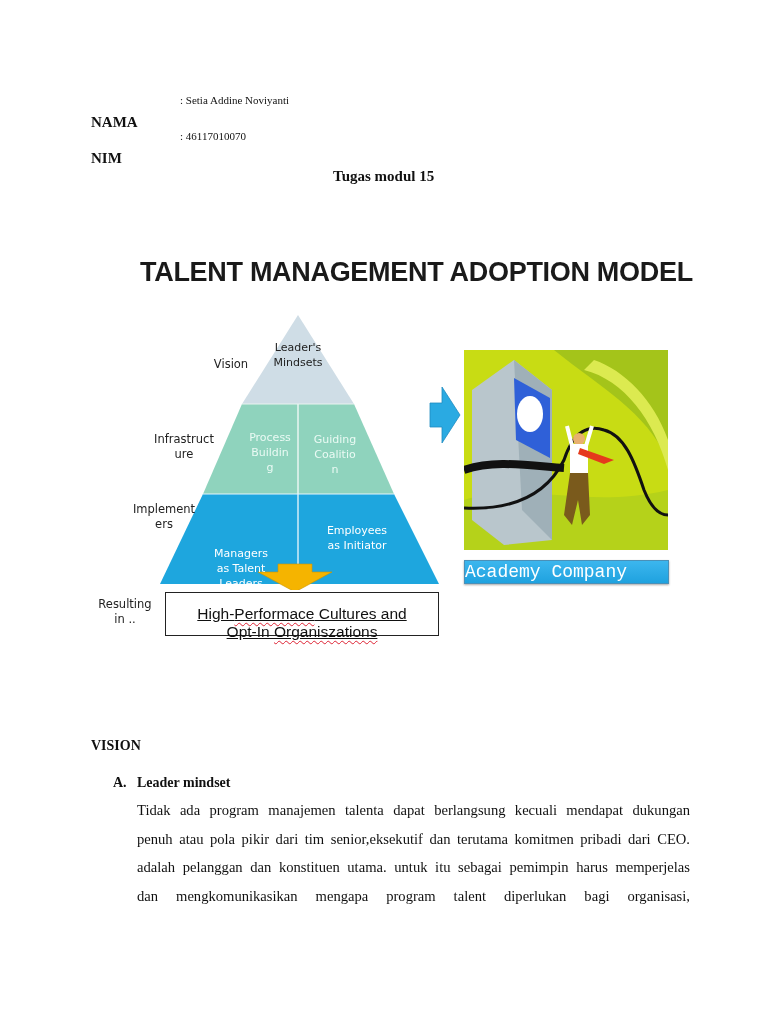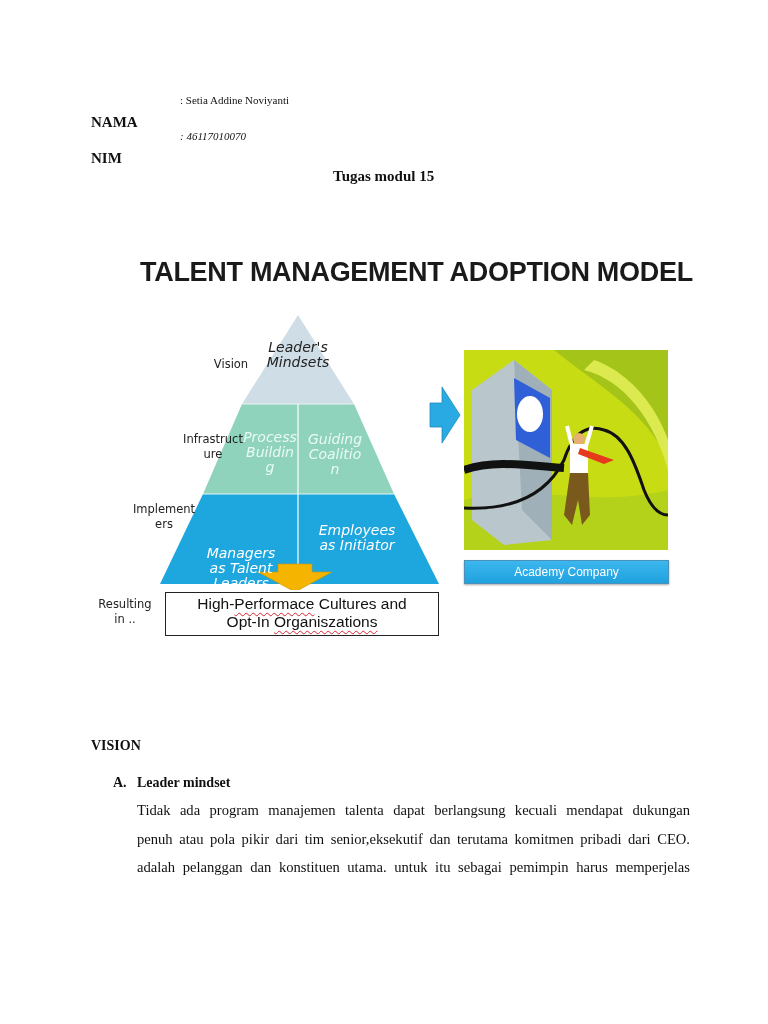--- a/index.html
+++ b/index.html
@@ -13,46 +13,46 @@
   .lsans { font-family:"Liberation Sans", sans-serif; }
 
   .hdr-label { font-weight:bold; font-size:15px;margin-top:20px; }
   .hdr-value { font-size:11px; }
   .title { font-weight:bold; font-size:15px; }
 
   .figure-title { font-size:27px; letter-spacing:-0.3px; color:#1a1a1a;font-weight:bold; }
 
   .side-label { font-size:11.5px; color:#222; text-align:center; line-height:15px; }
 
-  .tri-text { font-size:14px; text-align:center; line-height:15px;font-style:italic; }
+  .tri-text { font-size:11px; text-align:center; line-height:15px; }
 
   .result-box {
     border:1.3px solid #222; background:#fff; text-align:center;
-    font-size:15.5px; line-height:18px; color:#111; box-sizing:border-box; padding-top:2px;
+    font-size:15.5px; line-height:18px; color:#111; box-sizing:border-box; padding-top:12px;text-decoration:underline;
   }
   .squig { text-decoration:underline wavy #d23; text-decoration-thickness:1px; text-underline-offset:3px; }
 
   .academy {
-    background:linear-gradient(#3cb6ee,#1fa2df); color:#fff; text-align:center;
-    font-size:12px; line-height:22px; border:1px solid #4a90b8; box-shadow:0 1px 2px rgba(0,0,0,0.35);
+    background:linear-gradient(#3cb6ee,#1fa2df); color:#fff; text-align:left;
+    font-size:18px; line-height:22px; border:1px solid #4a90b8; box-shadow:0 1px 2px rgba(0,0,0,0.35);font-family:Liberation Mono, monospace;
   }
 
   .sec-head { font-weight:bold; font-size:14px; }
   .para {
     font-size:14.6px; line-height:28.5px; text-align:justify; text-align-last:justify; color:#111;
   }
   .para-line { display:block; text-align:justify; text-align-last:justify; white-space:nowrap; }
 </style>
 </head>
 <body>
 
 <div class="abs hdr-label serif" style="left:91px; top:94px;">NAMA</div>
 <div class="abs hdr-value serif" style="left:180px; top:94px;">: Setia Addine Noviyanti</div>
 <div class="abs hdr-label serif" style="left:91px; top:130px;">NIM</div>
-<div class="abs hdr-value serif" style="left:180px; top:130px;font-style:italic;">: 46117010070</div>
+<div class="abs hdr-value serif" style="left:180px; top:130px;">: 46117010070</div>
 <div class="abs title serif" style="left:333px; top:168px;">Tugas modul 15</div>
 
 <div class="abs" style="left:88px; top:240px; width:610px; height:405px;">
   <div class="abs figure-title lsans" style="left:52px; top:17px;">TALENT MANAGEMENT ADOPTION MODEL</div>
 
   <svg class="abs" style="left:60px; top:70px;" width="300" height="280" viewBox="0 0 300 280">
 
     <polygon points="150,5 206,94 94,94" fill="#cfdde6"></polygon>
 
     <polygon points="94,94 206,94 246,184 55,184" fill="#8fd3bd"></polygon>
@@ -84,21 +84,21 @@
     <div>Managers</div>
     <div>as Talent</div>
     <div>Leaders</div>
   </div>
   <div class="abs tri-text sans" style="left:226px; top:283px; width:86px; color:#ffffff;">
     <div>Employees</div>
     <div>as Initiator</div>
   </div>
 
   <div class="abs side-label sans" style="left:120px; top:117px; width:46px;">Vision</div>
-  <div class="abs side-label sans" style="left:85px; top:192px; width:80px;text-align:center;">
+  <div class="abs side-label sans" style="left:56px; top:192px; width:80px;text-align:center;">
     <div>Infrastruct</div>
     <div>ure</div>
   </div>
   <div class="abs side-label sans" style="left:40px; top:262px; width:72px;">
     <div>Implement</div>
     <div>ers</div>
   </div>
   <div class="abs side-label sans" style="left:4px; top:357px; width:66px;">
     <div>Resulting</div>
     <div>in ..</div>
@@ -138,13 +138,14 @@
 </div>
 
 <div class="abs sec-head serif" style="left:91px; top:738px;">VISION</div>
 <div class="abs sec-head serif" style="left:113px; top:775px;">A.</div>
 <div class="abs sec-head serif" style="left:137px; top:775px;">Leader mindset</div>
 
 <div class="abs para serif" style="left:137px; top:796px; width:553px;">
   <span class="para-line">Tidak ada program manajemen talenta dapat berlangsung kecuali mendapat dukungan</span>
   <span class="para-line">penuh atau pola pikir dari tim senior,eksekutif dan terutama komitmen pribadi dari CEO.</span>
   <span class="para-line">adalah pelanggan dan konstituen utama. untuk itu sebagai pemimpin harus memperjelas</span>
+  <span class="para-line">dan mengkomunikasikan mengapa program talent diperlukan bagi organisasi,</span>
 </div>
 
 </body></html>

